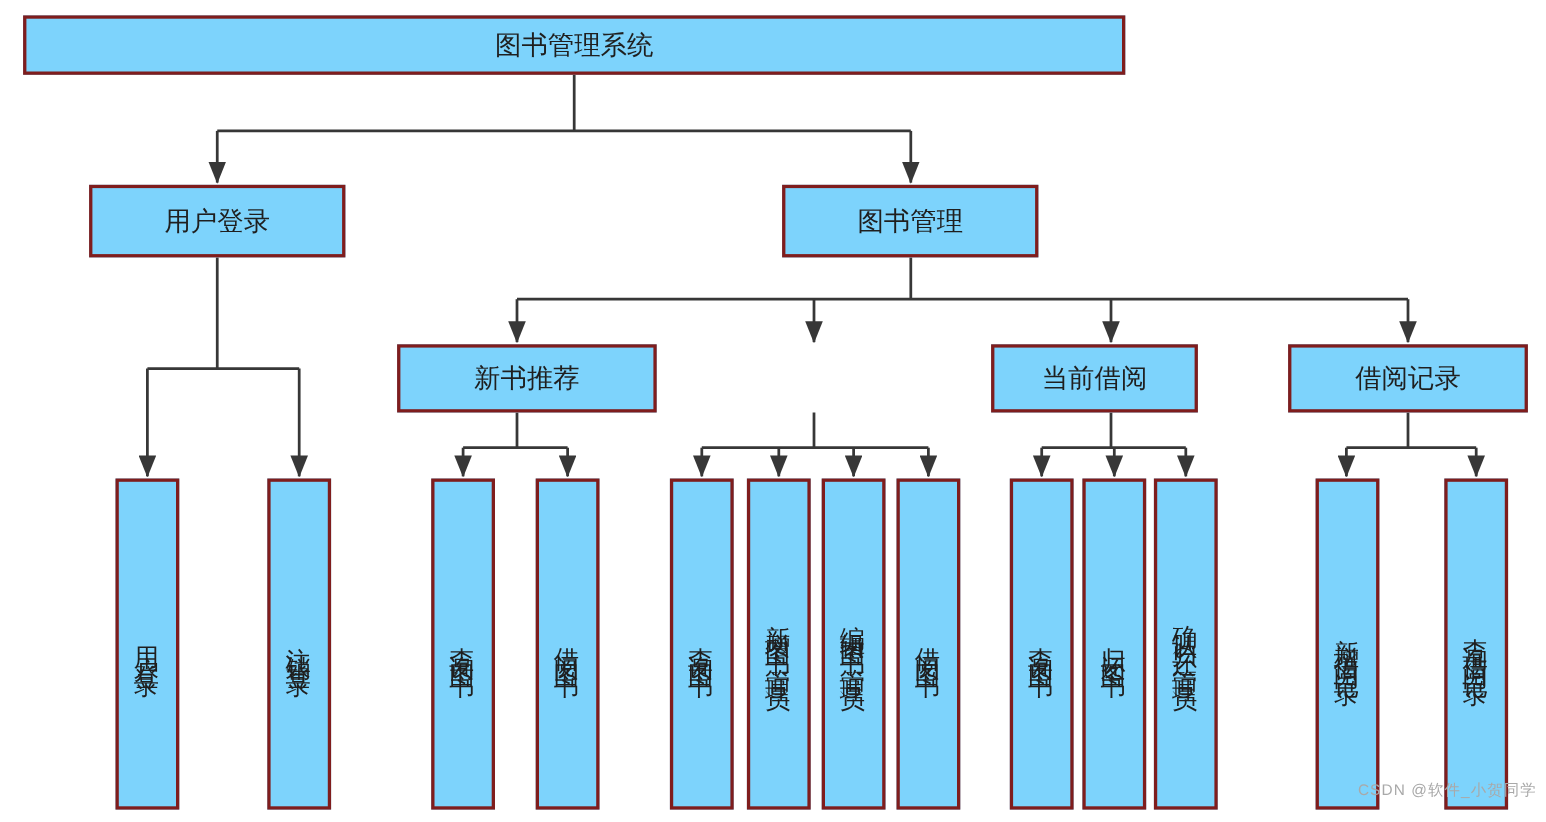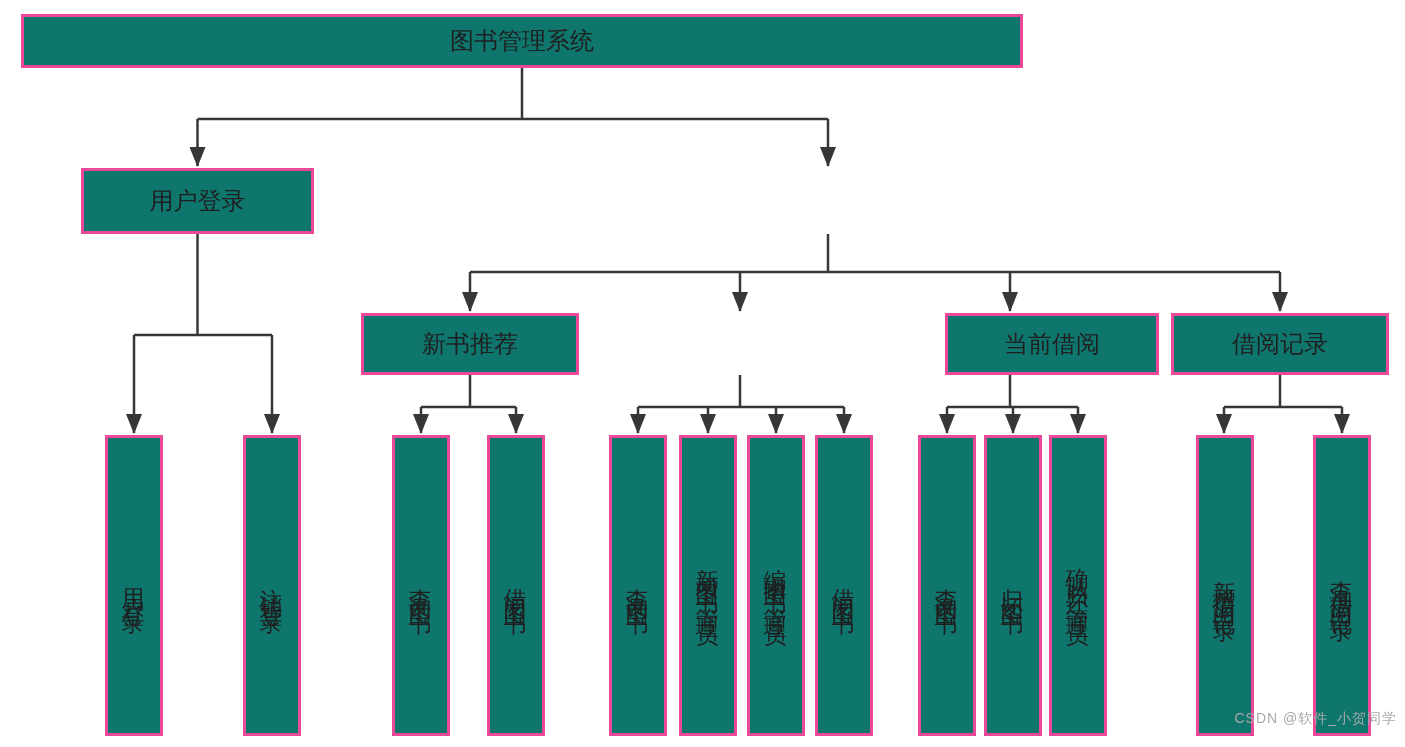--- a/index.html
+++ b/index.html
@@ -13,22 +13,22 @@
   }
   #wires {
     position: absolute;
     left: 0; top: 0;
     width: 1405px; height: 747px;
     z-index: 1;
   }
   .box {
     position: absolute;
     box-sizing: border-box;
-    background: #0f766e;
-    border: 3px solid #ec4899;
+    background: #7dd3fc;
+    border: 3px solid #7f1d1d;
     color: #1f1f1f;
     display: flex;
     align-items: center;
     justify-content: center;
     font-size: 24px;
     z-index: 2;
     white-space: nowrap;
   }
   .leaf {
     writing-mode: vertical-rl;
@@ -98,23 +98,24 @@
       <path d="M1280 375 V407"></path>
       <path d="M1224 407 H1342"></path>
       <path d="M1224 407 V433" marker-end="url(#arrow)"></path>
       <path d="M1342 407 V433" marker-end="url(#arrow)"></path>
     </g>
   </svg>
 
   <div class="box" style="left:21px; top:14px; width:1002px; height:54px;">图书管理系统</div>
 
   <div class="box" style="left:81px; top:168px; width:233px; height:66px;">用户登录</div>
+  <div class="box" style="left:711px; top:168px; width:233px; height:66px;">图书管理</div>
 
-  <div class="box" style="left:361px; top:313px; width:218px; height:62px;">新书推荐</div>
-  <div class="box" style="left:901px; top:313px; width:214px; height:62px;margin-left:44px;">当前借阅</div>
+  <div class="box" style="left:361px; top:313px; width:236px; height:62px;">新书推荐</div>
+  <div class="box" style="left:901px; top:313px; width:188px; height:62px;">当前借阅</div>
   <div class="box" style="left:1171px; top:313px; width:218px; height:62px;">借阅记录</div>
 
   <div class="box leaf" style="left:105px; top:435px; width:58px; height:301px;">用户登录</div>
   <div class="box leaf" style="left:243px; top:435px; width:58px; height:301px;">注销登录</div>
 
   <div class="box leaf" style="left:392px; top:435px; width:58px; height:301px;">查询图书</div>
   <div class="box leaf" style="left:487px; top:435px; width:58px; height:301px;">借阅图书</div>
 
   <div class="box leaf" style="left:609px; top:435px; width:58px; height:301px;">查询图书</div>
   <div class="box leaf" style="left:679px; top:435px; width:58px; height:301px;">新增图书（管理员）</div>

